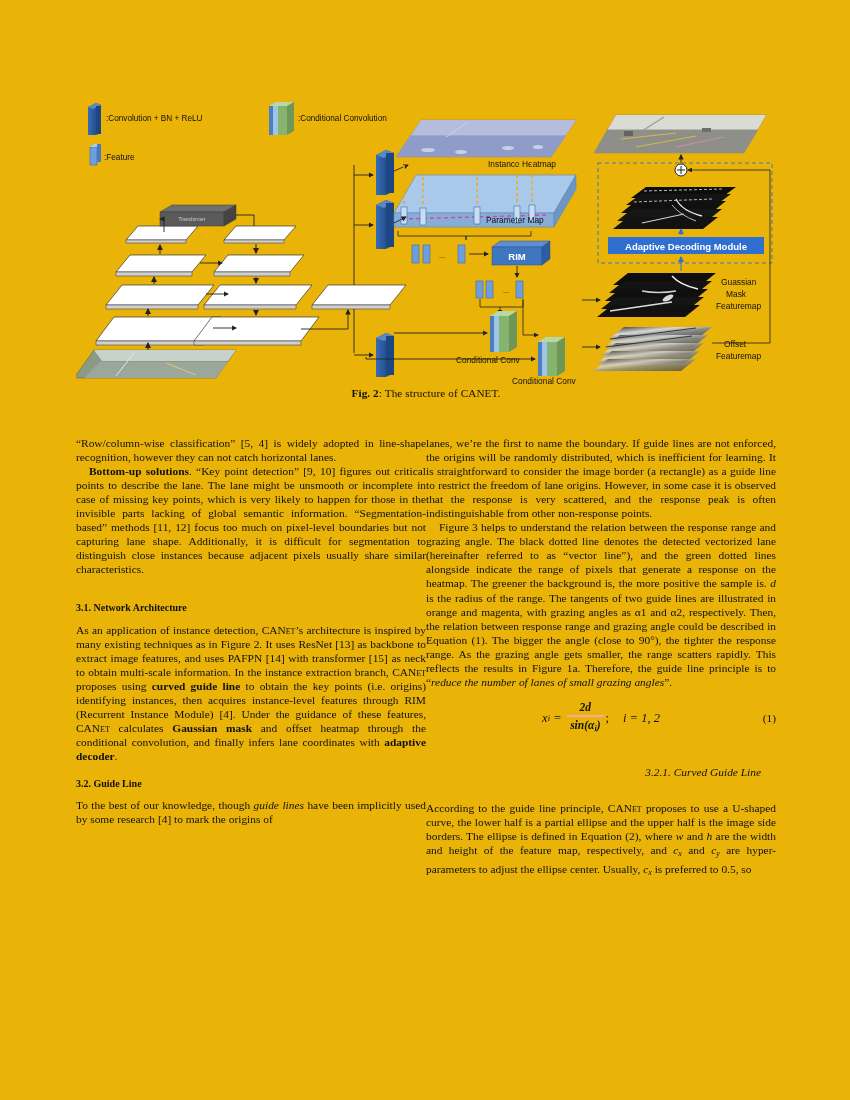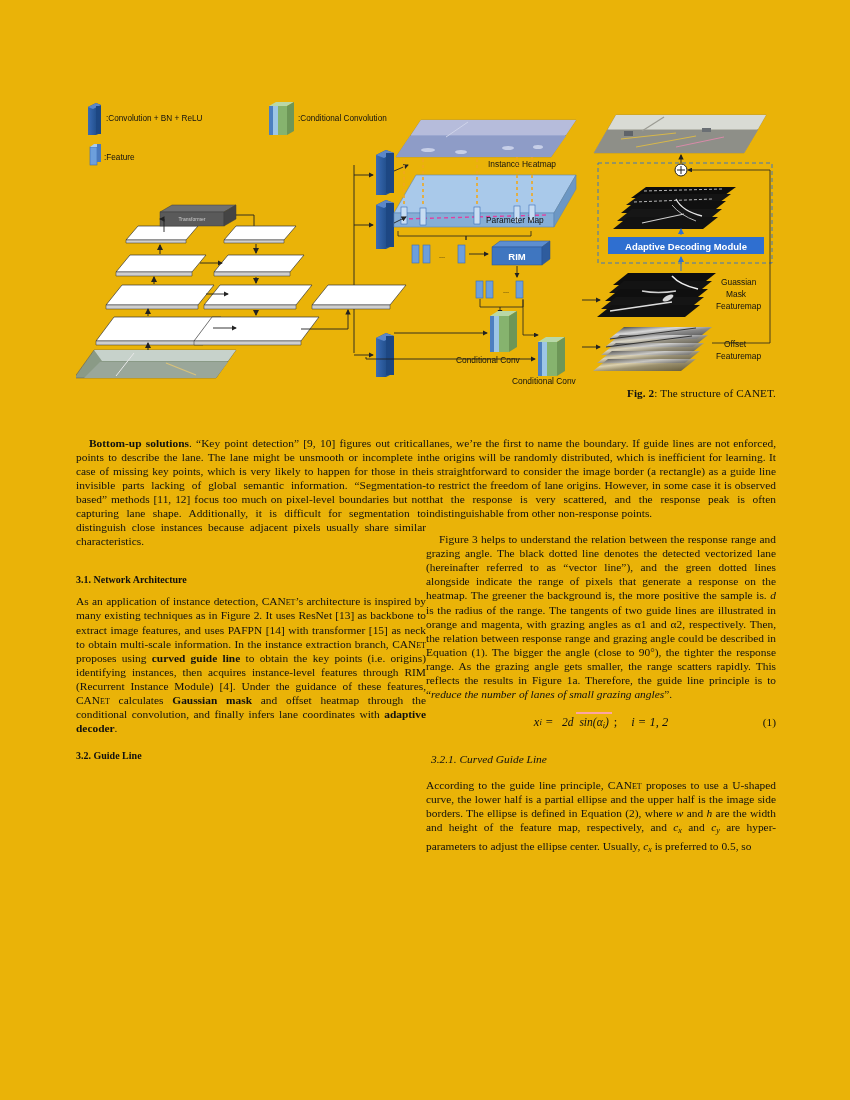--- a/index.html
+++ b/index.html
@@ -17,21 +17,21 @@
   }
 
   
   .figure-block{
     position:absolute;
     left:76px; top:95px; width:700px; height:320px;
   }
   .fig-canvas{position:absolute;left:0;top:0;width:700px;height:290px;}
   .fig-caption{
     position:absolute;left:0;top:292px;width:700px;
-    text-align:right;font-size:11.2px;letter-spacing:.1px;
+    text-align:center;font-size:11.2px;letter-spacing:.1px;
   }
   .fig-caption b{font-weight:bold;}
 
   
   .legend-text{font-family:"Liberation Sans",sans-serif;font-size:8.2px;fill:#111;}
   .fig-label{font-family:"Liberation Sans",sans-serif;font-size:8.4px;fill:#111;}
   .fig-label-sm{font-family:"Liberation Sans",sans-serif;font-size:7.4px;fill:#111;}
   .fig-label-w{font-family:"Liberation Sans",sans-serif;font-size:9.5px;fill:#fff;font-weight:bold;}
   .fig-label-tf{font-family:"Liberation Sans",sans-serif;font-size:5px;fill:#cfcfcf;}
 
@@ -42,50 +42,50 @@
     font-size:11.4px;
     line-height:14.05px;
     text-align:justify;
     text-justify:inter-word;
     hyphens:none;
   }
   .col.left{left:76px;top:436px;}
   .col.right{left:426px;top:436px;}
   .col p{margin:0;text-indent:0;}
   .col p.ind{text-indent:13px;}
-  .col p + p{margin-top:12px;}
+  .col p + p{margin-top:0;}
   .sc{font-variant:small-caps;}
   .spacer-s{height:7px;}
   .spacer-m{height:11px;}
   .spacer-l{height:14px;}
 
   h2.section{
     font-size:11.4px;font-weight:bold;text-align:center;
     margin:0;letter-spacing:.2px;
   }
   h3.subsection{
     font-size:10px;font-weight:bold;text-align:left;margin:0;
   }
   h4.subsub{
-    font-size:11.4px;font-style:italic;text-align:left;margin:5px;font-weight:normal;
+    font-size:11.4px;font-style:italic;text-align:right;margin:15px;font-weight:normal;
   }
 
   
   .eqwrap{
     position:relative;width:350px;
     display:flex;align-items:center;justify-content:center;
     font-family:"Liberation Serif",serif;
   }
   .eq{
     display:inline-flex;align-items:center;
     font-style:italic;font-size:12.5px;
   }
   .frac{
-    display:inline-flex;flex-direction:row;align-items:center;
-    vertical-align:middle;margin:0 2px;
+    display:inline-flex;flex-direction:column;align-items:center;
+    vertical-align:middle;margin:0 2px;font-weight:bold;
   }
   .frac .num{font-size:11.5px;padding:0 3px 1px 3px;}
   .frac .den{font-size:11.5px;padding:1px 3px 0 3px;border-top:2px solid #fca5a5;}
   .eqnum{position:absolute;right:0;font-style:normal;font-size:11.4px;}
   .up{font-style:normal;}
   .sub{font-size:0.7em;vertical-align:-0.28em;font-style:italic;}
 </style>
 </head>
 <body>
 
@@ -408,35 +408,37 @@
       <path d="M636,248 L694,248 L694,75 L612,75" stroke="#222" stroke-width="0.8" fill="none" marker-end="url(#arr)"></path>
     </svg>
 
     <div class="fig-caption">
       <b>Fig. 2</b><span>: The structure of CANET.</span>
     </div>
   </div>
 
   <div class="col left">
 
+    <p><span>“Row/column-wise classification” [5, 4] is widely adopted in line-shape recognition, however they can not catch horizontal lanes.</span></p>
 
     <p class="ind"><b>Bottom-up solutions</b><span>. “Key point detection” [9, 10] figures out critical points to describe the lane. The lane might be unsmooth or incomplete in case of missing key points, which is very likely to happen for those in the invisible parts lacking of global semantic information. “Segmentation-based” methods [11, 12] focus too much on pixel-level boundaries but not capturing lane shape. Additionally, it is difficult for segmentation to distinguish close instances because adjacent pixels usually share similar characteristics.</span></p>
 
     <div class="spacer-l"></div>
     <div class="spacer-m"></div>
 
     <h3 class="subsection">3.1.  Network Architecture</h3>
     <div class="spacer-s"></div>
 
     <p><span>As an application of instance detection, </span><span class="sc">CANet</span><span>’s architecture is inspired by many existing techniques as in Figure 2. It uses ResNet [13] as backbone to extract image features, and uses PAFPN [14] with transformer [15] as neck to obtain multi-scale information. In the instance extraction branch, </span><span class="sc">CANet</span><span> proposes using </span><b>curved guide line</b><span> to obtain the key points (i.e. origins) identifying instances, then acquires instance-level features through RIM (Recurrent Instance Module) [4]. Under the guidance of these features, </span><span class="sc">CANet</span><span> calculates </span><b>Gaussian mask</b><span> and offset heatmap through the conditional convolution, and finally infers lane coordinates with </span><b>adaptive decoder</b><span>.</span></p>
 
     <div class="spacer-l"></div>
     <h3 class="subsection">3.2.  Guide Line</h3>
     <div class="spacer-s"></div>
 
+    <p><span>To the best of our knowledge, though </span><i>guide lines</i><span> have been implicitly used by some research [4] to mark the origins of</span></p>
   </div>
 
   <div class="col right">
 
     <p><span>lanes, we’re the first to name the boundary. If guide lines are not enforced, the origins will be randomly distributed, which is inefficient for learning. It is straightforward to consider the image border (a rectangle) as a guide line to restrict the freedom of lane origins. However, in some case it is observed that the response is very scattered, and the response peak is often indistinguishable from other non-response points.</span></p>
 
     <p class="ind"><span>Figure 3 helps to understand the relation between the response range and grazing angle. The black dotted line denotes the detected vectorized lane (hereinafter referred to as “vector line”), and the green dotted lines alongside indicate the range of pixels that generate a response on the heatmap. The greener the background is, the more positive the sample is. </span><i>d</i><span> is the radius of the range. The tangents of two guide lines are illustrated in orange and magenta, with grazing angles as </span><span>α1</span><span> and </span><span>α2</span><span>, respectively. Then, the relation between response range and grazing angle could be described in Equation (1). The bigger the angle (close to 90°), the tighter the response range. As the grazing angle gets smaller, the range scatters rapidly. This reflects the results in Figure 1a. Therefore, the guide line principle is to “</span><i>reduce the number of lanes of small grazing angles</i><span>”.</span></p>
 
     <div class="spacer-m"></div>
     <div class="eqwrap">

